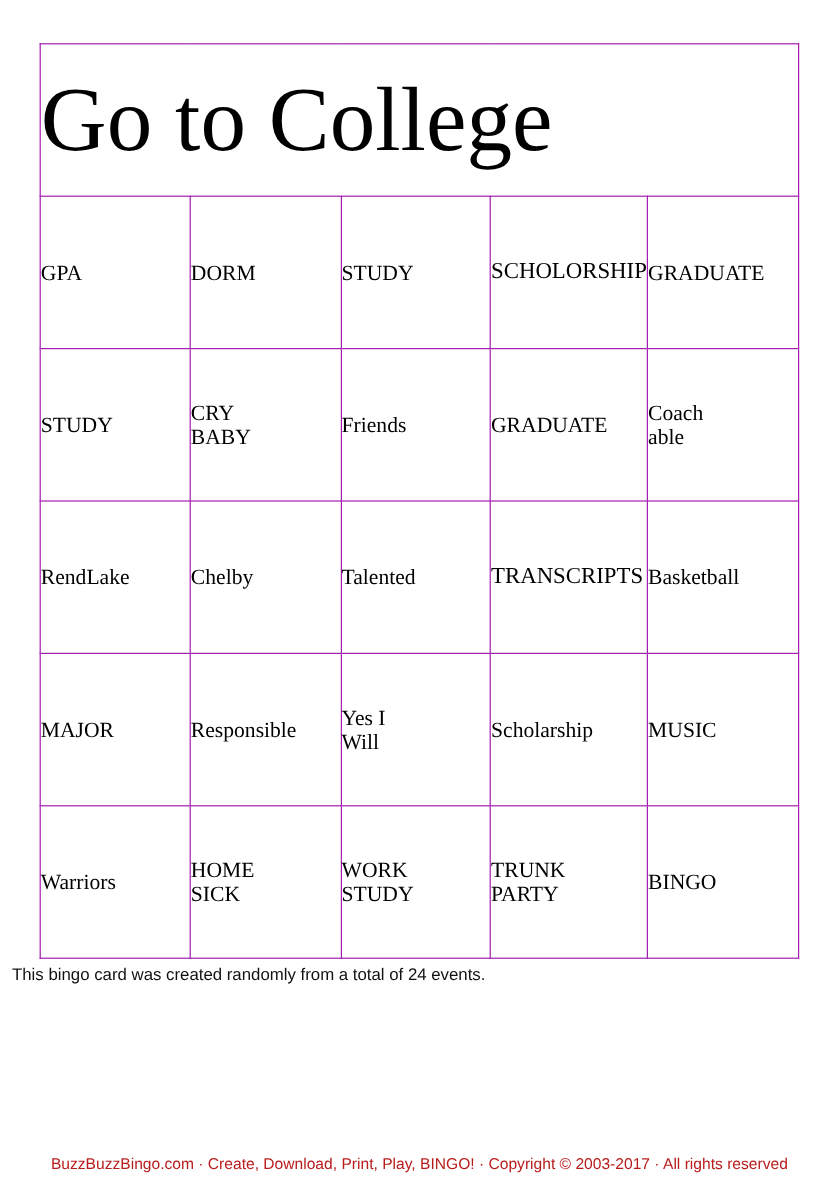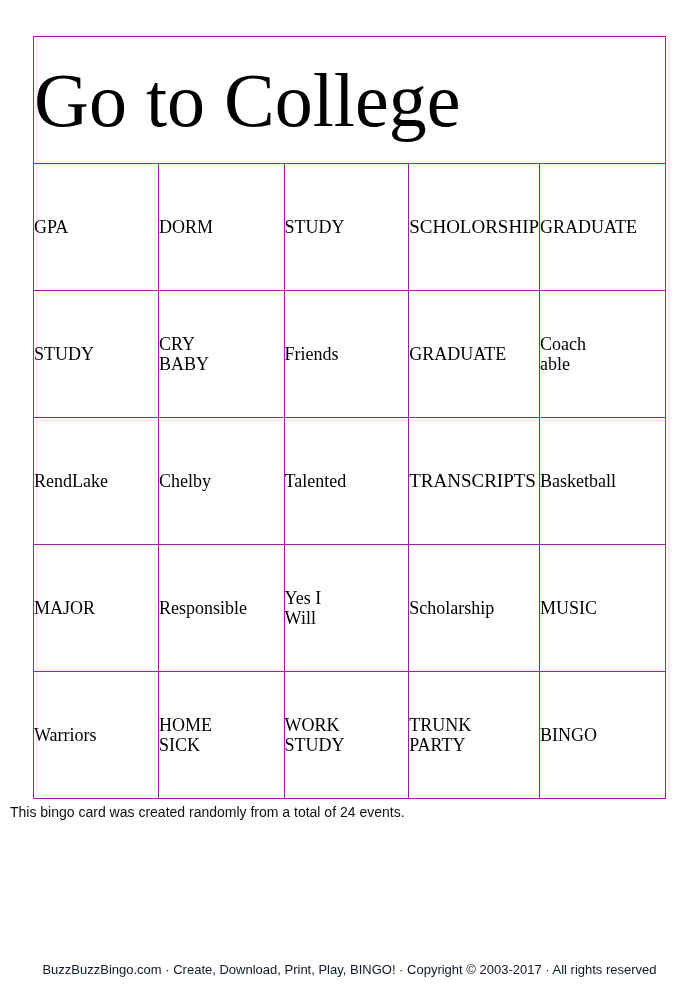--- a/index.html
+++ b/index.html
@@ -3,21 +3,21 @@
   <meta charset="utf-8">
   <style>
     html, body { margin: 0; padding: 0; background: #ffffff; }
     body { width: 699px; height: 989px; position: relative; overflow: hidden; font-family: "Liberation Sans", sans-serif; color: #000; }
     .card { position: absolute; left: 33px; top: 36px; width: 633px; border-collapse: collapse; }
     .card td { border: 1px solid #a21caf; text-align: left; vertical-align: middle; padding: 0; font-family: Liberation Serif, serif; }
     .title-cell { height: 126px; font-size: 76px; line-height: 1; }
     .cell { width: 126px; height: 126px; font-size: 18px; line-height: 20px; white-space: pre-line; }
     .cell.small { font-size: 19px; }
     .info { position: absolute; left: 10px; top: 806px; width: 680px; font-size: 14px; line-height: 13px; color: #111; }
-    .footer { position: absolute; left: 0; top: 962px; width: 699px; text-align: center; font-size: 13px; color: #0f172a; }
+    .footer { position: absolute; left: 0; top: 962px; width: 699px; text-align: center; font-size: 13px; color: #b91c1c; }
   </style>
 </head>
 <body>
 
 <table class="card">
   <tbody id="card-body">
     <tr>
       <td class="title-cell" colspan="5">Go to College</td>
     </tr>
   <tr>

